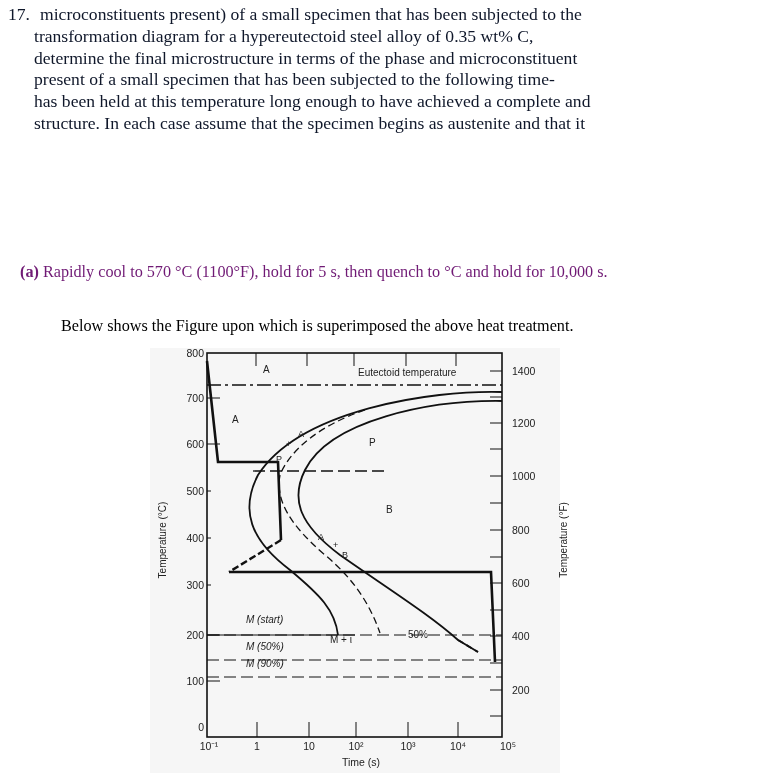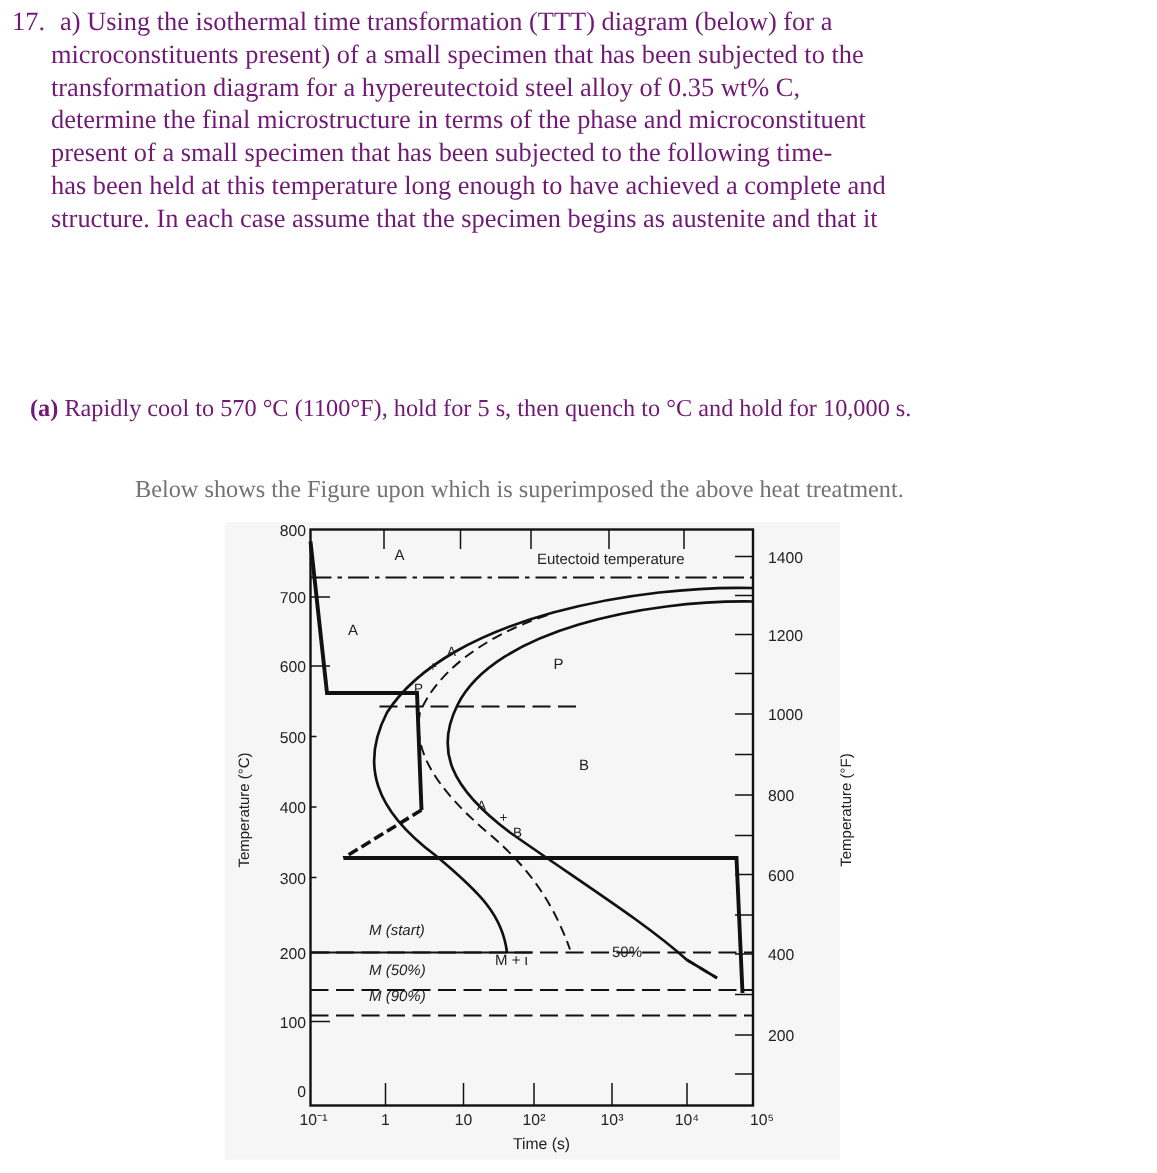--- a/index.html
+++ b/index.html
@@ -1,44 +1,43 @@
 <!DOCTYPE html>
 <html><head>
 <meta charset="utf-8">
 <style>
   html, body { margin:0; padding:0; background:#ffffff; }
   body { width:771px; height:782px; position:relative; overflow:hidden; }
   .question {
     position:absolute; left:8px; top:4px; width:700px;
-    font-family:"Liberation Serif", serif; font-size:17.6px; line-height:21.8px; color:#701a75;
+    font-family:"Liberation Serif", serif; font-size:17.6px; line-height:21.8px; color:#0f172a;
   }
   .question .num { position:absolute; left:0; top:0; }
   .question .lines { margin-left:26px; }
   .question .lines div { white-space:nowrap; }
   .question .lines div:first-child { margin-left:6px; }
   .part-a {
     position:absolute; left:20px; top:263px;
     font-family:"Liberation Serif", serif; font-size:16.2px; color:#701a75; white-space:nowrap;
   }
   .part-a b { font-weight:bold; }
   .caption {
     position:absolute; left:61px; top:317px;
-    font-family:"Liberation Serif", serif; font-size:16.2px; color:#737373; white-space:nowrap;margin-left:29px;
+    font-family:"Liberation Serif", serif; font-size:16.2px; color:#000000; white-space:nowrap;
   }
   .figure { position:absolute; left:140px; top:340px; width:430px; height:440px; }
   .figure svg { display:block; }
   .figure text { font-family:"Liberation Sans", sans-serif; fill:#222; }
 </style>
 </head>
 <body>
 
 <div class="question">
   <span class="num">17.</span>
   <div class="lines">
-    <div>a) Using the isothermal time transformation (TTT) diagram (below) for a</div>
     <div>microconstituents present) of a small specimen that has been subjected to the</div>
     <div>transformation diagram for a hypereutectoid steel alloy of 0.35 wt% C,</div>
     <div>determine the final microstructure in terms of the phase and microconstituent</div>
     <div>present of a small specimen that has been subjected to the following time-</div>
     <div>has been held at this temperature long enough to have achieved a complete and</div>
     <div>structure. In each case assume that the specimen begins as austenite and that it</div>
   </div>
 </div>
 
 <div class="part-a"><b>(a)</b><span> Rapidly cool to 570 °C (1100°F), hold for 5 s, then quench to °C and hold for 10,000 s.</span></div>

